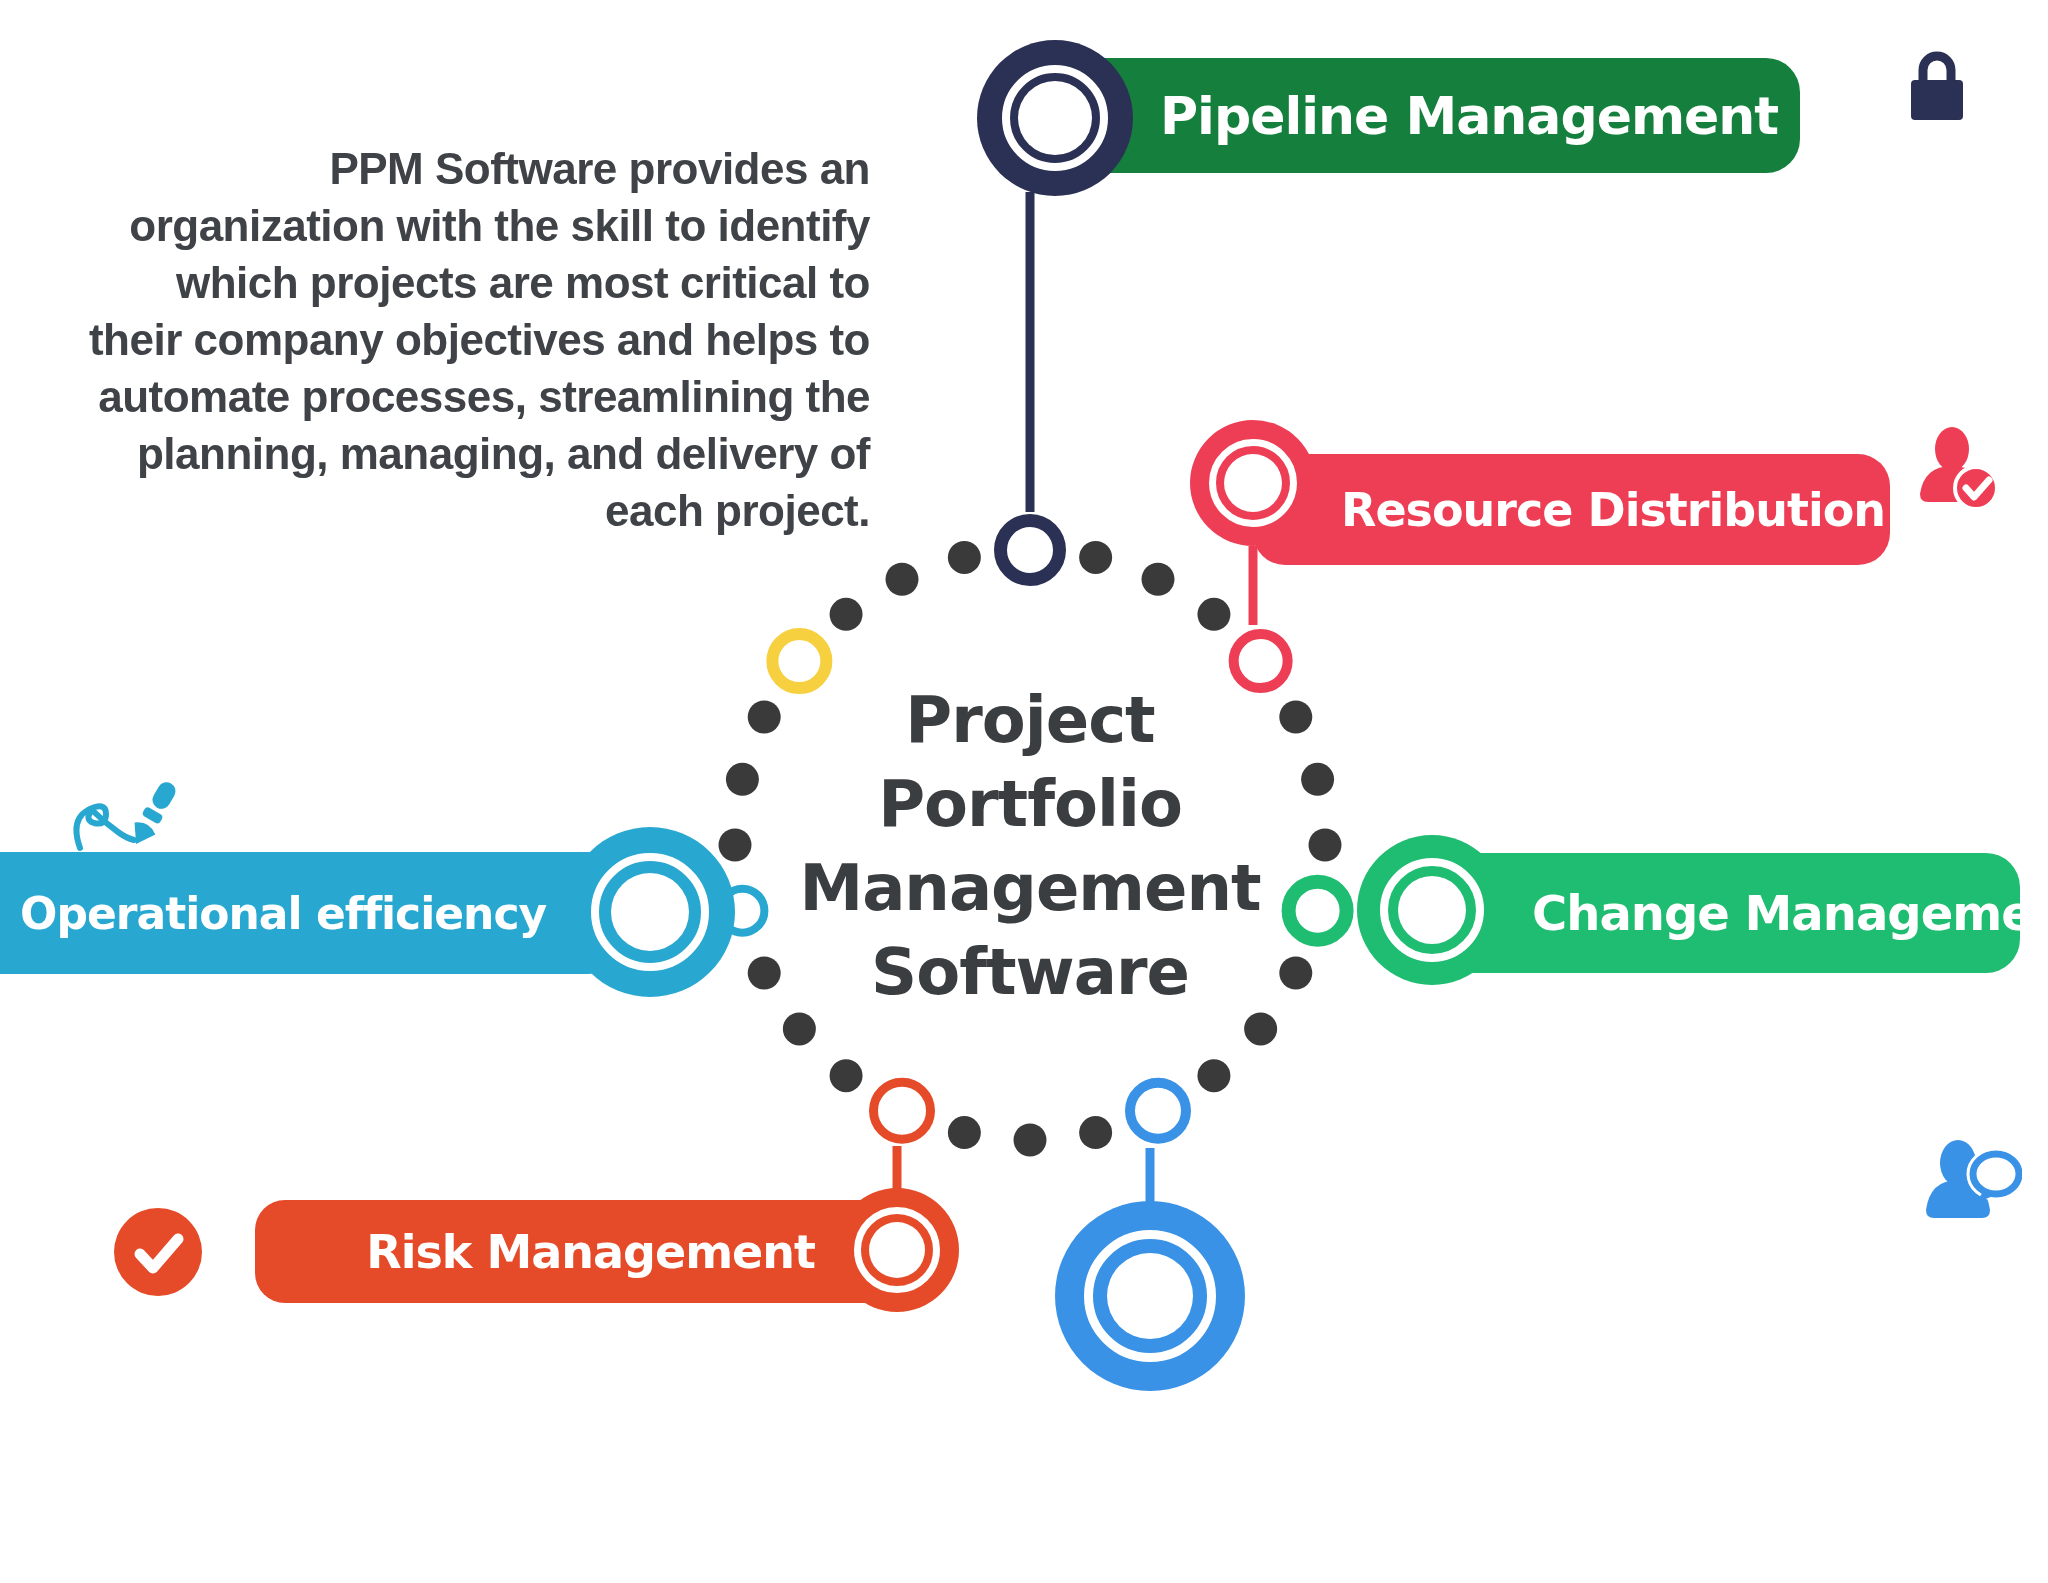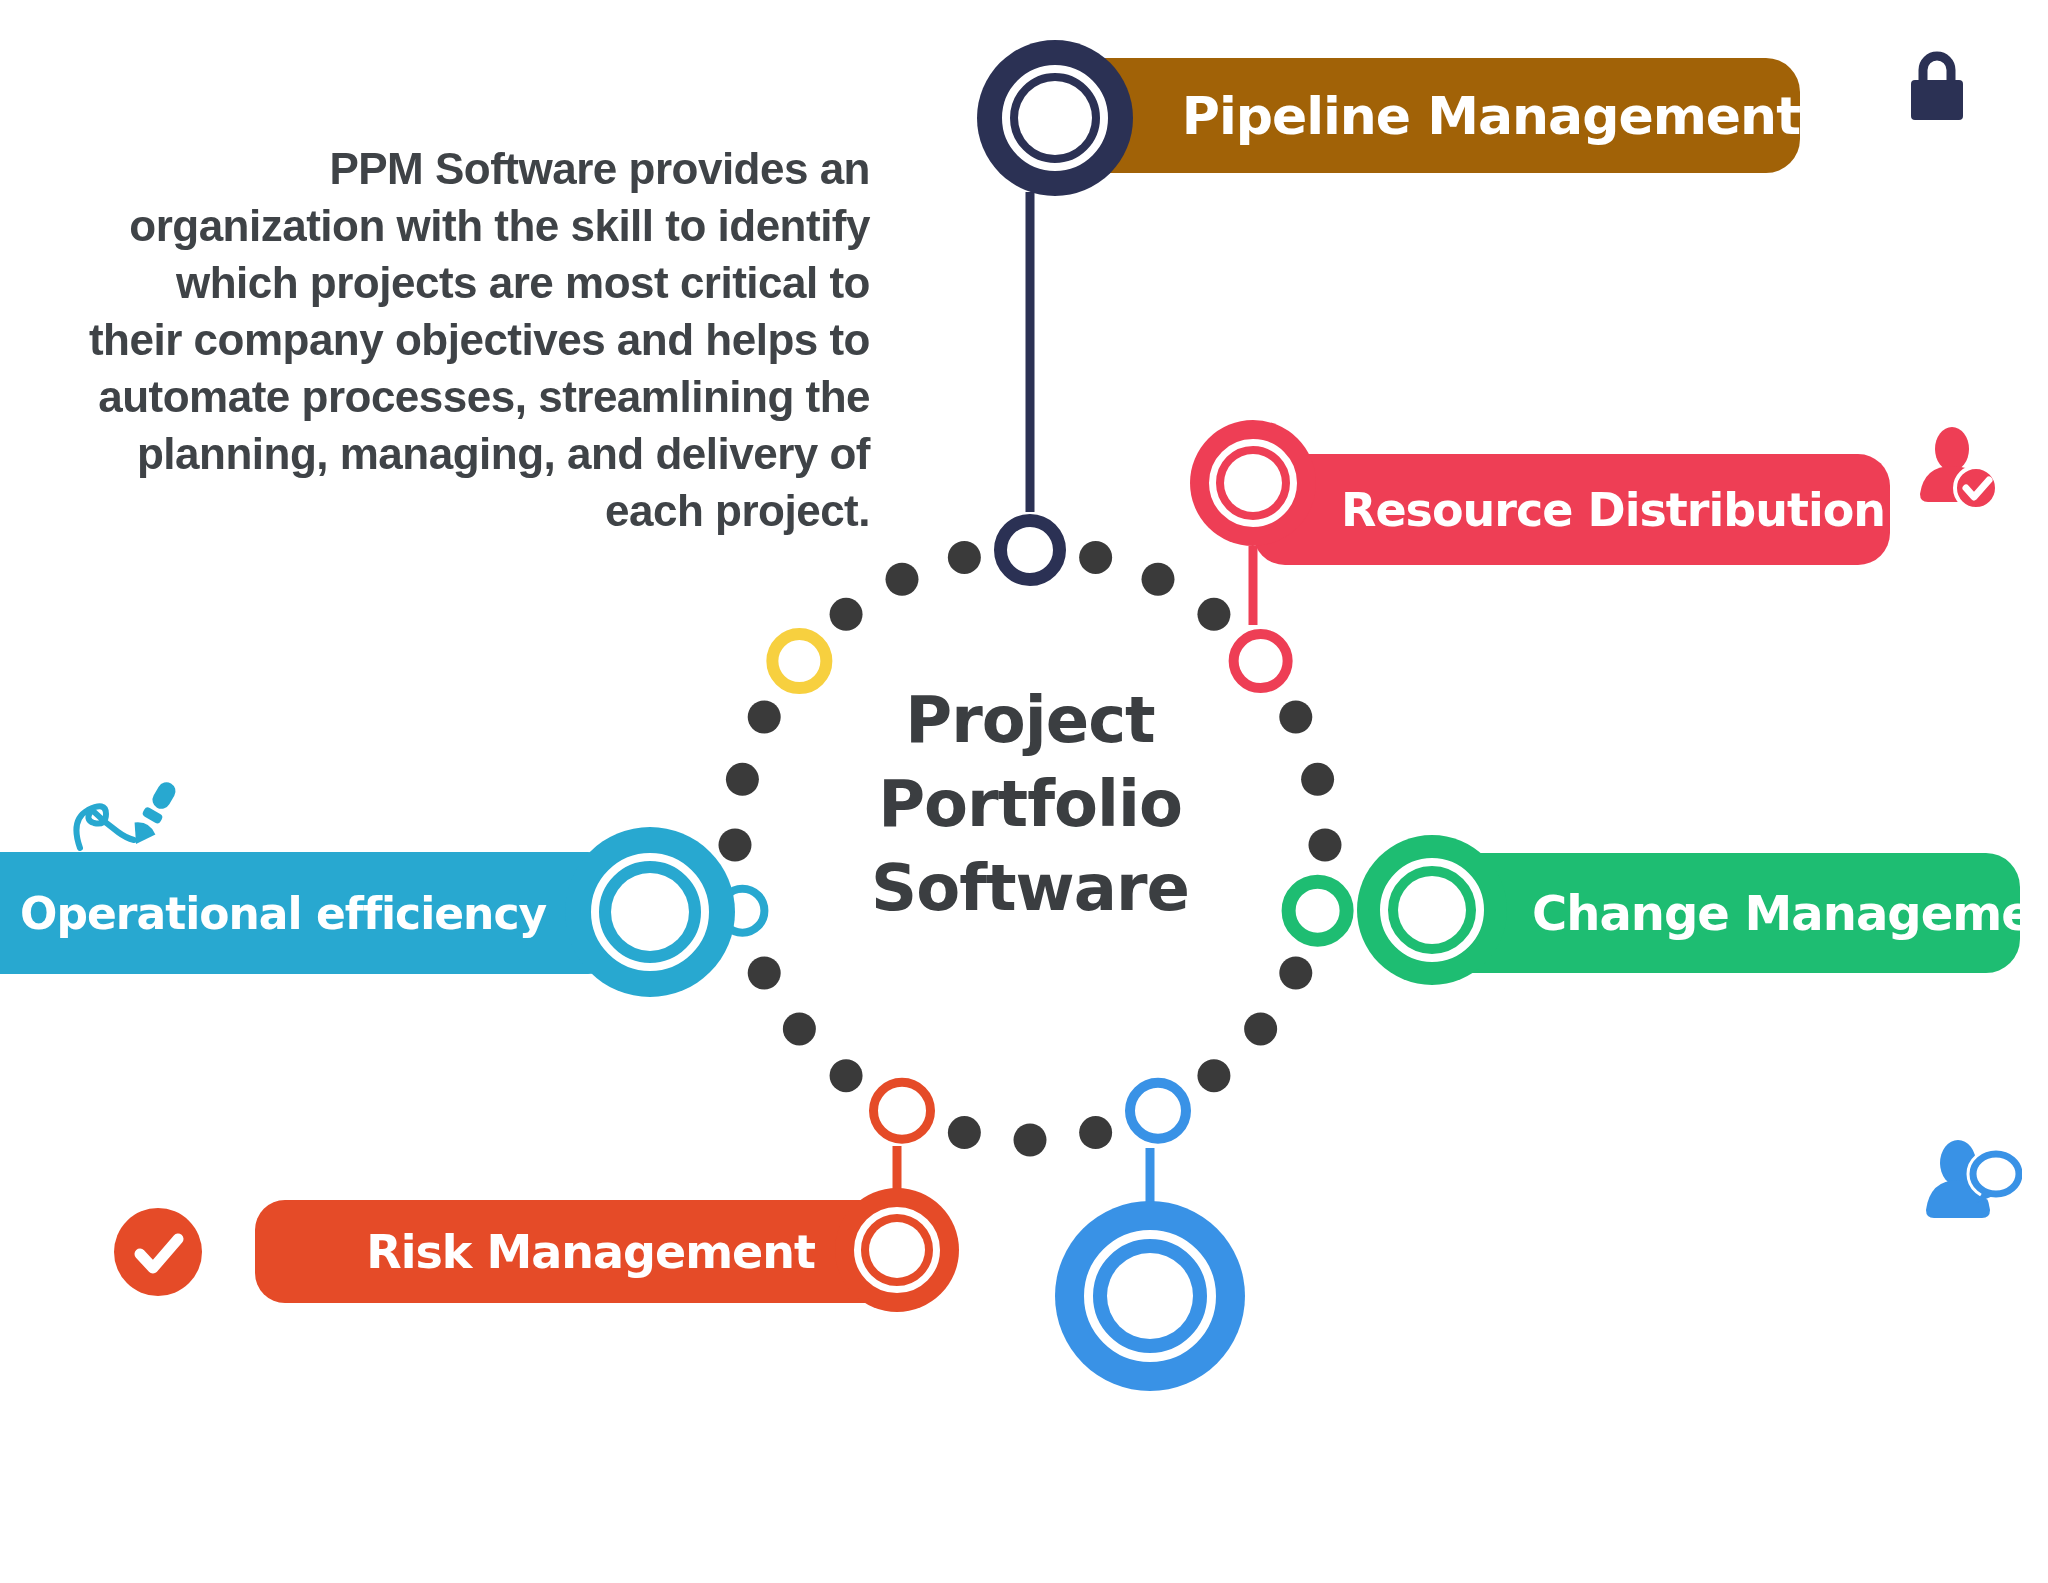--- a/index.html
+++ b/index.html
@@ -69,24 +69,25 @@
       <circle cx="764.2141839687863" cy="717.0042969603204" r="16.5" fill="#3a3a3a"></circle>
       <circle cx="799.3597126719312" cy="661.0705084516736" r="27" fill="#fff" stroke="#f7d03f" stroke-width="12"></circle>
       <circle cx="846.0705084516737" cy="614.3597126719311" r="16.5" fill="#3a3a3a"></circle>
       <circle cx="902.0042969603203" cy="579.2141839687863" r="16.5" fill="#3a3a3a"></circle>
       <circle cx="964.3563244828874" cy="557.396265906362" r="16.5" fill="#3a3a3a"></circle>
     </svg>
 
   <div class="title">
     <div>Project</div>
     <div>Portfolio</div>
+    <div>Management</div>
     <div>Software</div>
   </div>
 
-  <div class="bar" style="left: 1055px; top: 58px; width: 745px; height: 115px; border-radius: 34px; padding-left: 105px; font-size: 52px; background: #a16207; justify-content: flex-end;">
+  <div class="bar" style="left: 1055px; top: 58px; width: 745px; height: 115px; border-radius: 34px; padding-left: 105px; font-size: 52px; background: #15803d;">
     <span>Pipeline Management</span>
   </div>
   <div class="knob" style="left: 977px; top: 40px; width: 156px; height: 156px; background: rgb(43, 49, 84);">
     <div class="ring" style="left:25px;top:25px;width:106px;height:106px;border-width:8px;"></div>
     <div class="disc" style="left:41px;top:41px;width:74px;height:74px;"></div>
   </div>
 
   <div class="bar" style="left: 1253px; top: 424px; width: 637px; height: 111px; border-radius: 32px; padding-left: 88px; font-size: 46px; background: rgb(238, 62, 85); margin-top: 30px;">
     <span>Resource Distribution</span>
   </div>

